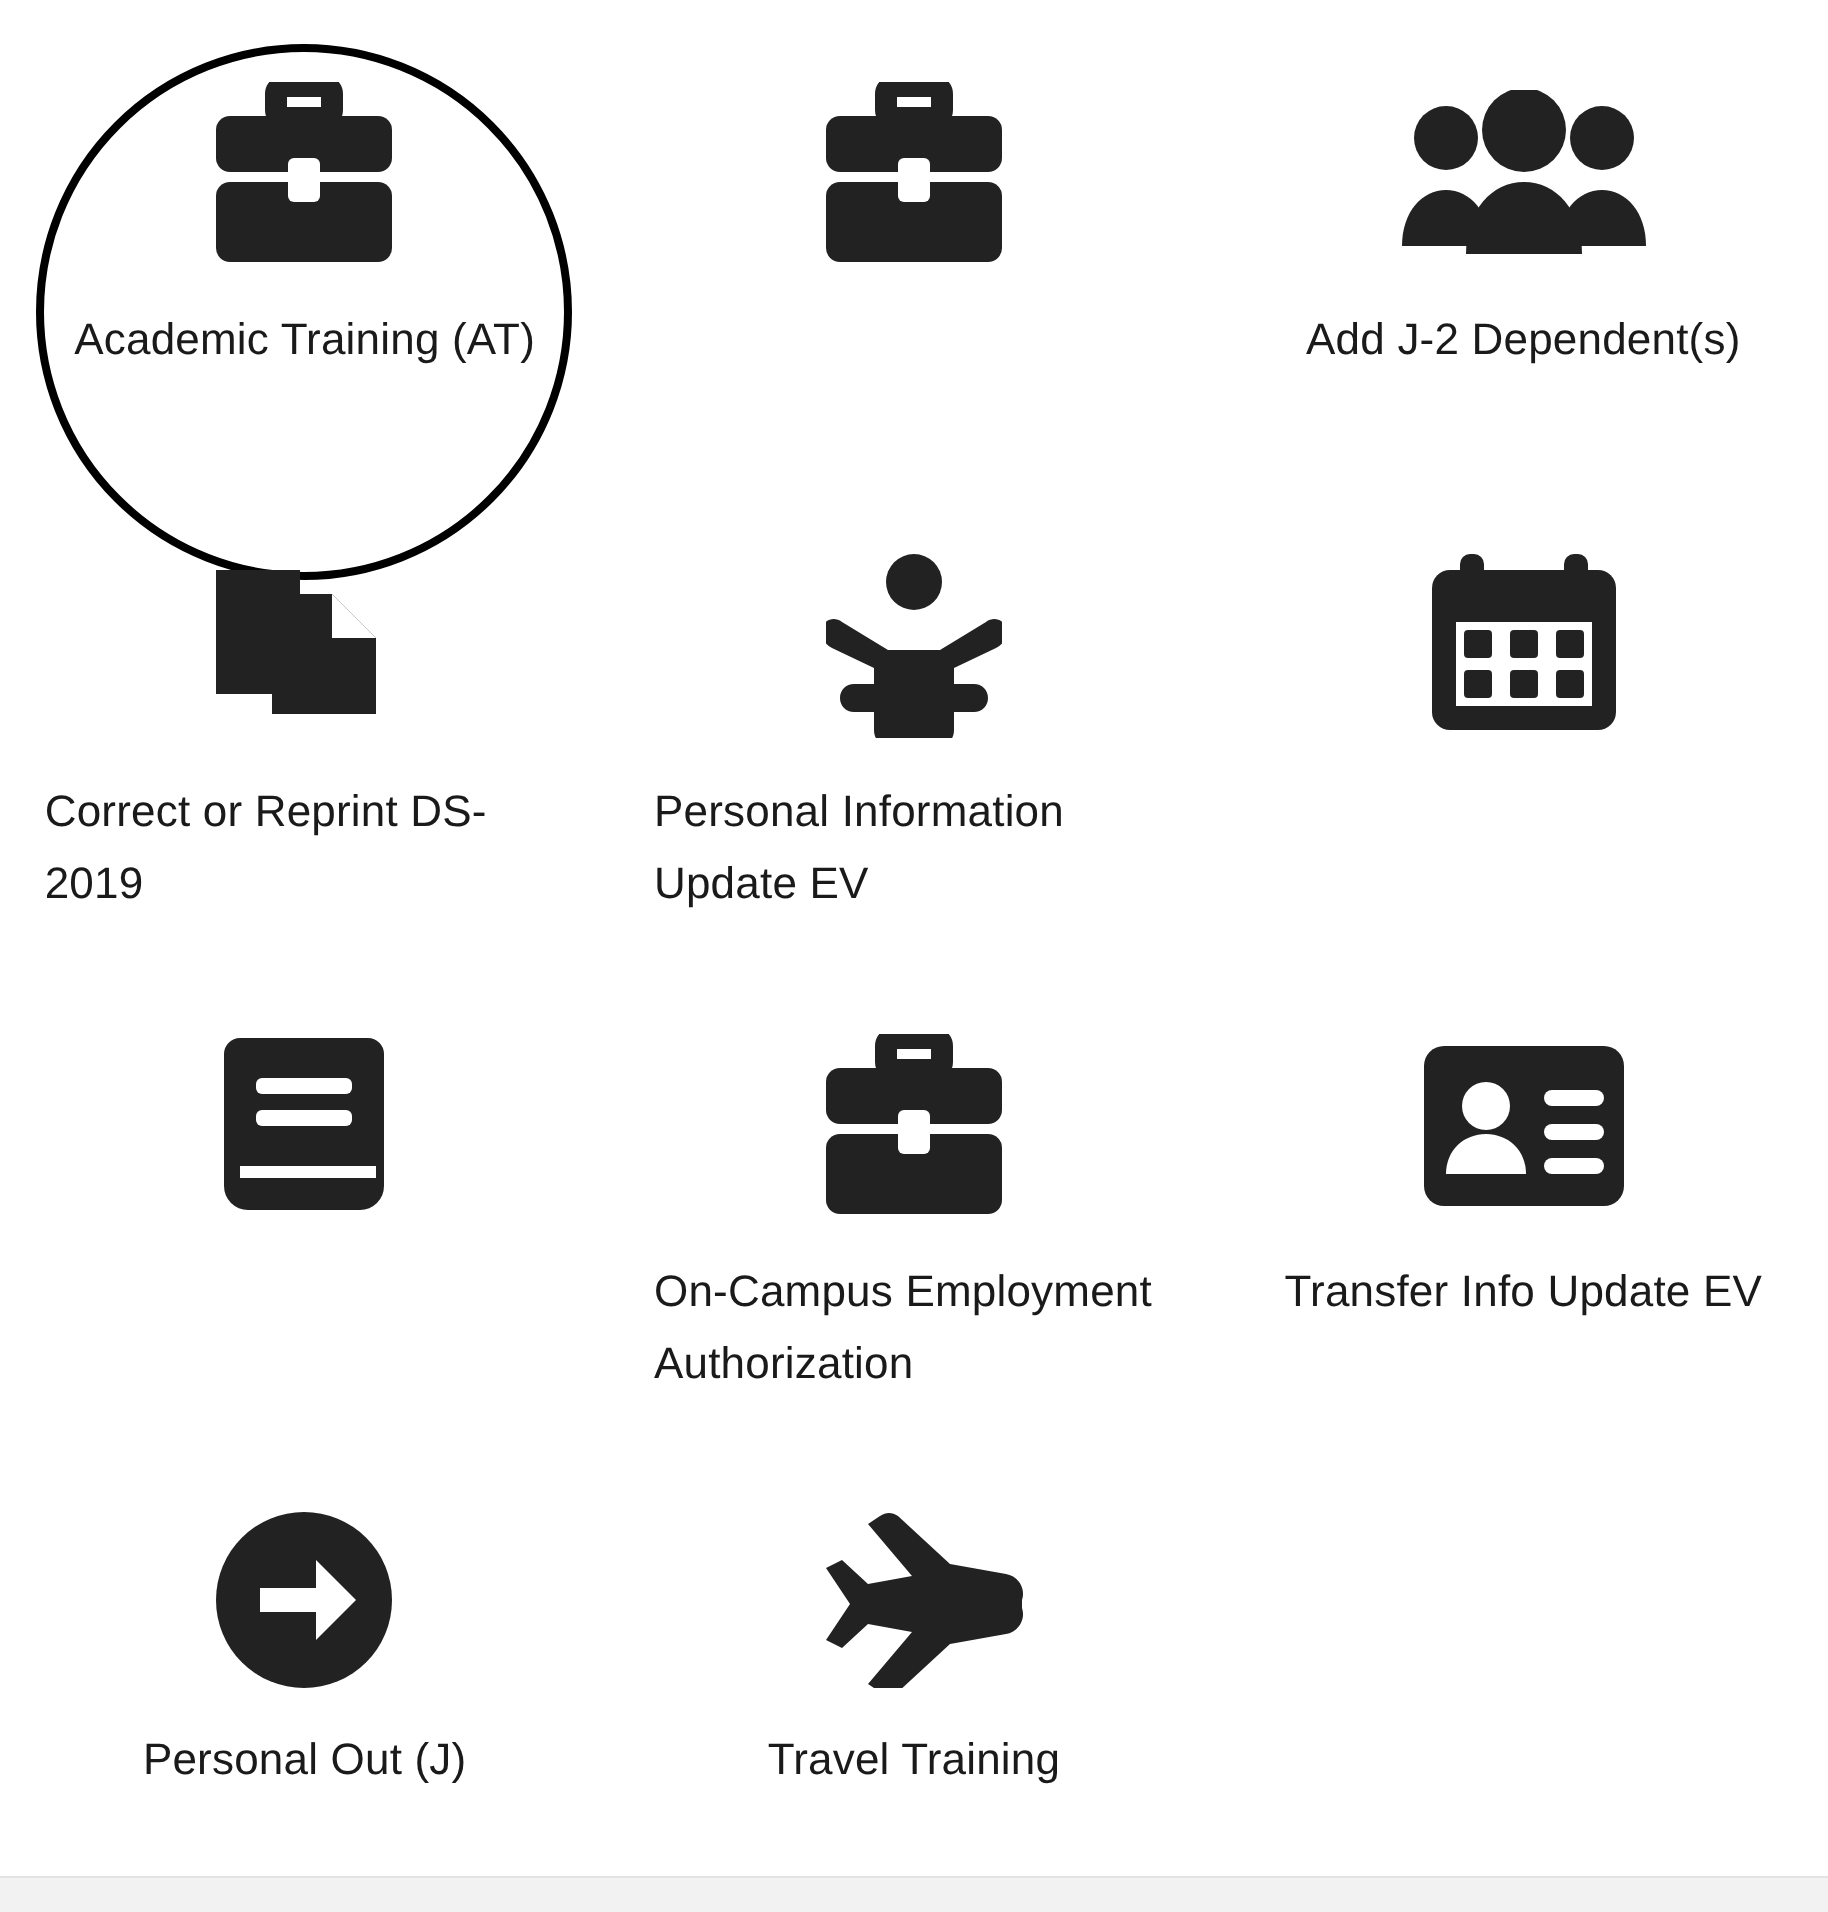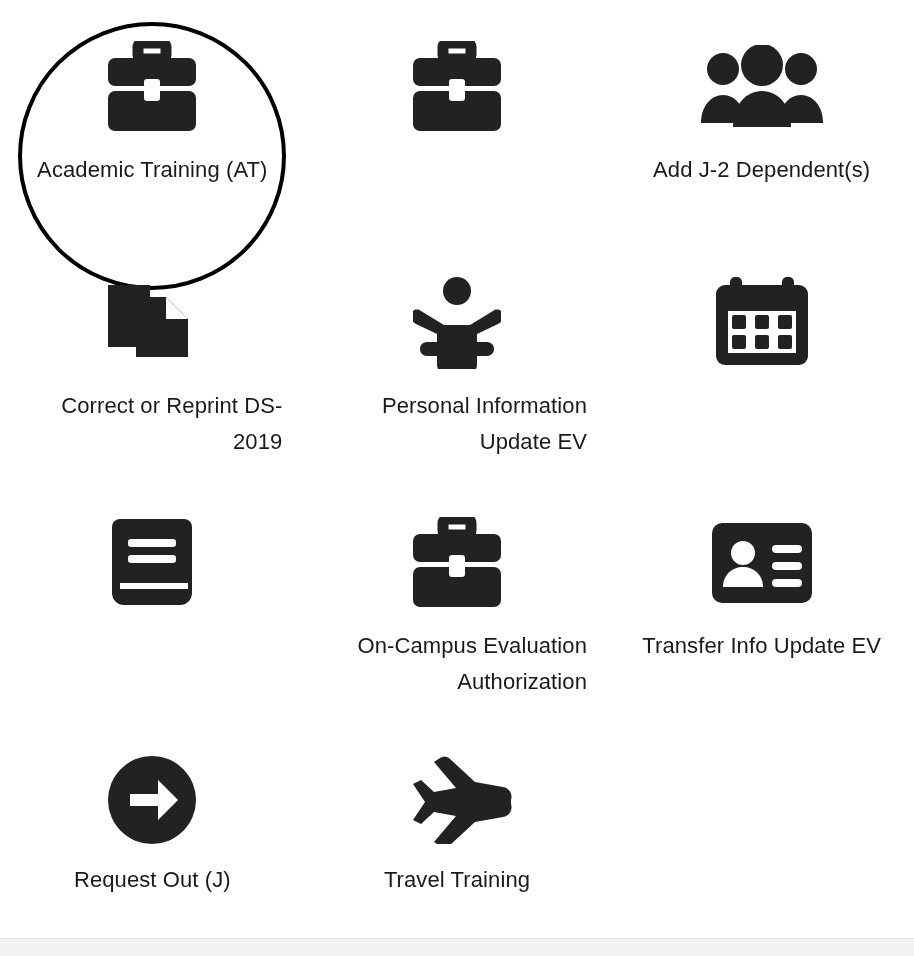--- a/index.html
+++ b/index.html
@@ -43,21 +43,21 @@
     justify-content: center;
   }
   .icon-wrap svg {
     display: block;
     fill: #222222;
   }
   .tile-label {
     margin-top: 10px;
     font-size: 22px;
     line-height: 36px;
-    text-align: right;
+    text-align: left;
     color: #1a1a1a;
     max-width: 260px;
     letter-spacing: 0.1px;
   }
   
   .highlight-ring {
     position: absolute;
     left: 50%;
     top: 12px;
     transform: translateX(-50%);
@@ -179,21 +179,21 @@
 
   <div class="tile">
     <div class="icon-wrap">
       <svg width="100" height="92" viewBox="0 0 100 92" aria-hidden="true">
         <rect x="36" y="2" width="28" height="16" rx="4" fill="none" stroke="#222" stroke-width="11"></rect>
         <rect x="6" y="17" width="88" height="28" rx="7"></rect>
         <rect x="6" y="50" width="88" height="40" rx="7"></rect>
         <rect x="42" y="38" width="16" height="22" rx="3" fill="#fff"></rect>
       </svg>
     </div>
-    <div class="tile-label">On-Campus Evaluation Authorization</div>
+    <div class="tile-label">On-Campus Employment Authorization</div>
   </div>
 
   <div class="tile">
     <div class="icon-wrap">
       <svg width="104" height="84" viewBox="0 0 104 84" aria-hidden="true">
         <rect x="2" y="2" width="100" height="80" rx="10"></rect>
         <circle cx="33" cy="32" r="12" fill="#fff"></circle>
         <path d="M13 66c0-12 9-20 20-20s20 8 20 20z" fill="#fff"></path>
         <rect x="62" y="24" width="30" height="8" rx="4" fill="#fff"></rect>
         <rect x="62" y="41" width="30" height="8" rx="4" fill="#fff"></rect>
@@ -203,21 +203,21 @@
     <div class="tile-label">Transfer Info Update EV</div>
   </div>
 
   <div class="tile row-4">
     <div class="icon-wrap">
       <svg width="92" height="92" viewBox="0 0 92 92" aria-hidden="true">
         <circle cx="46" cy="46" r="44"></circle>
         <path d="M24 40h28V26l20 20-20 20V52H24z" fill="#fff"></path>
       </svg>
     </div>
-    <div class="tile-label">Request Out (J)</div>
+    <div class="tile-label">Personal Out (J)</div>
   </div>
 
   <div class="tile row-4">
     <div class="icon-wrap">
       <svg width="116" height="88" viewBox="0 0 116 88" aria-hidden="true">
         <path d="M112 44c2-6-2-12-8-13l-28-5L50 2c-3-2-6-2-9 0l-6 4 22 26-22 4L22 24l-8 4 12 18-12 18 8 4 13-12 22 4-22 26 6 4c3 2 6 2 9 0l26-24 28-5c6-1 10-7 8-13z"></path>
       </svg>
     </div>
     <div class="tile-label">Travel Training</div>
   </div>

